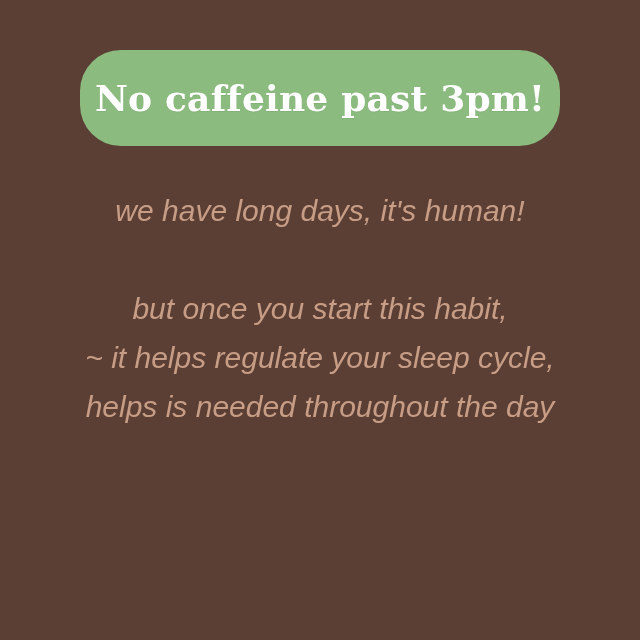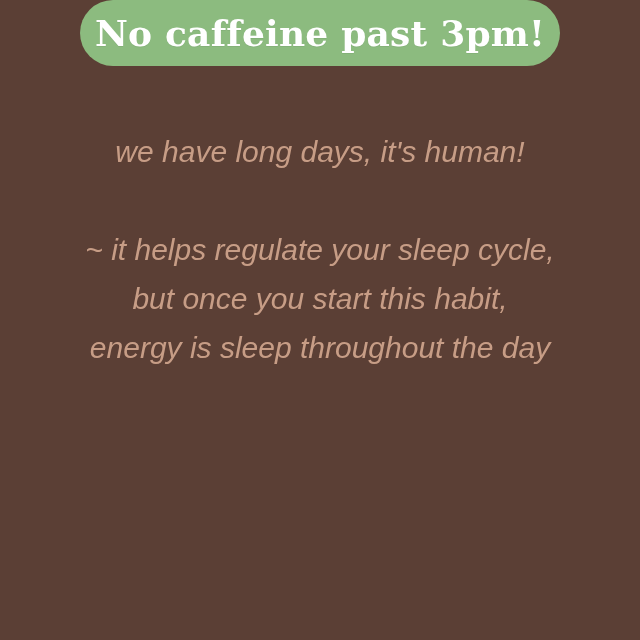--- a/index.html
+++ b/index.html
@@ -16,41 +16,42 @@
     position: relative;
     width: 640px;
     height: 640px;
     background: #5b3f35;
     box-sizing: border-box;
     display: flex;
     flex-direction: column;
     align-items: center;
   }
   #headline-pill {
+    margin-top: 50px;
     width: 480px;
-    height: 66px;
+    height: 96px;
     border-radius: 41px;
     background: #8cbb7f;
     display: flex;
     align-items: center;
     justify-content: center;
     box-sizing: border-box;
   }
   #headline-text {
     font-family: "DejaVu Serif", serif;
     font-weight: bold;
     font-size: 36px;
     color: #ffffff;
     letter-spacing: 0.2px;
     line-height: 1;
     white-space: nowrap;
     text-shadow: 0 1px 0 rgba(0,0,0,0.05);
   }
   #body-block {
-    margin-top: 61px;
+    margin-top: 40px;
     width: 528px;
     text-align: center;
     color: #c79d86;
     font-family: "Liberation Sans", sans-serif;
     font-style: italic;
     font-weight: 500;
     font-size: 30px;
     line-height: 49px;
   }
   .body-line {
@@ -67,18 +68,18 @@
 
 <div id="poster" style="background: rgb(91, 63, 53);">
 
   <div id="headline-pill" style="background: rgb(140, 187, 127);">
     <span id="headline-text" style="color: rgb(255, 255, 255);">No caffeine past 3pm!</span>
   </div>
 
   <div id="body-block" style="color: rgb(199, 157, 134);">
     <span class="body-line">we have long days, it's human!</span>
     <span class="spacer-line"></span>
+    <span class="body-line">but once you start this habit,</span>
     <span class="body-line">~ it helps regulate your sleep cycle,</span>
-    <span class="body-line">but once you start this habit,</span>
-    <span class="body-line">energy is sleep throughout the day</span>
+    <span class="body-line">helps is needed throughout the day</span>
   </div>
 
 </div>
 
 </body></html>

